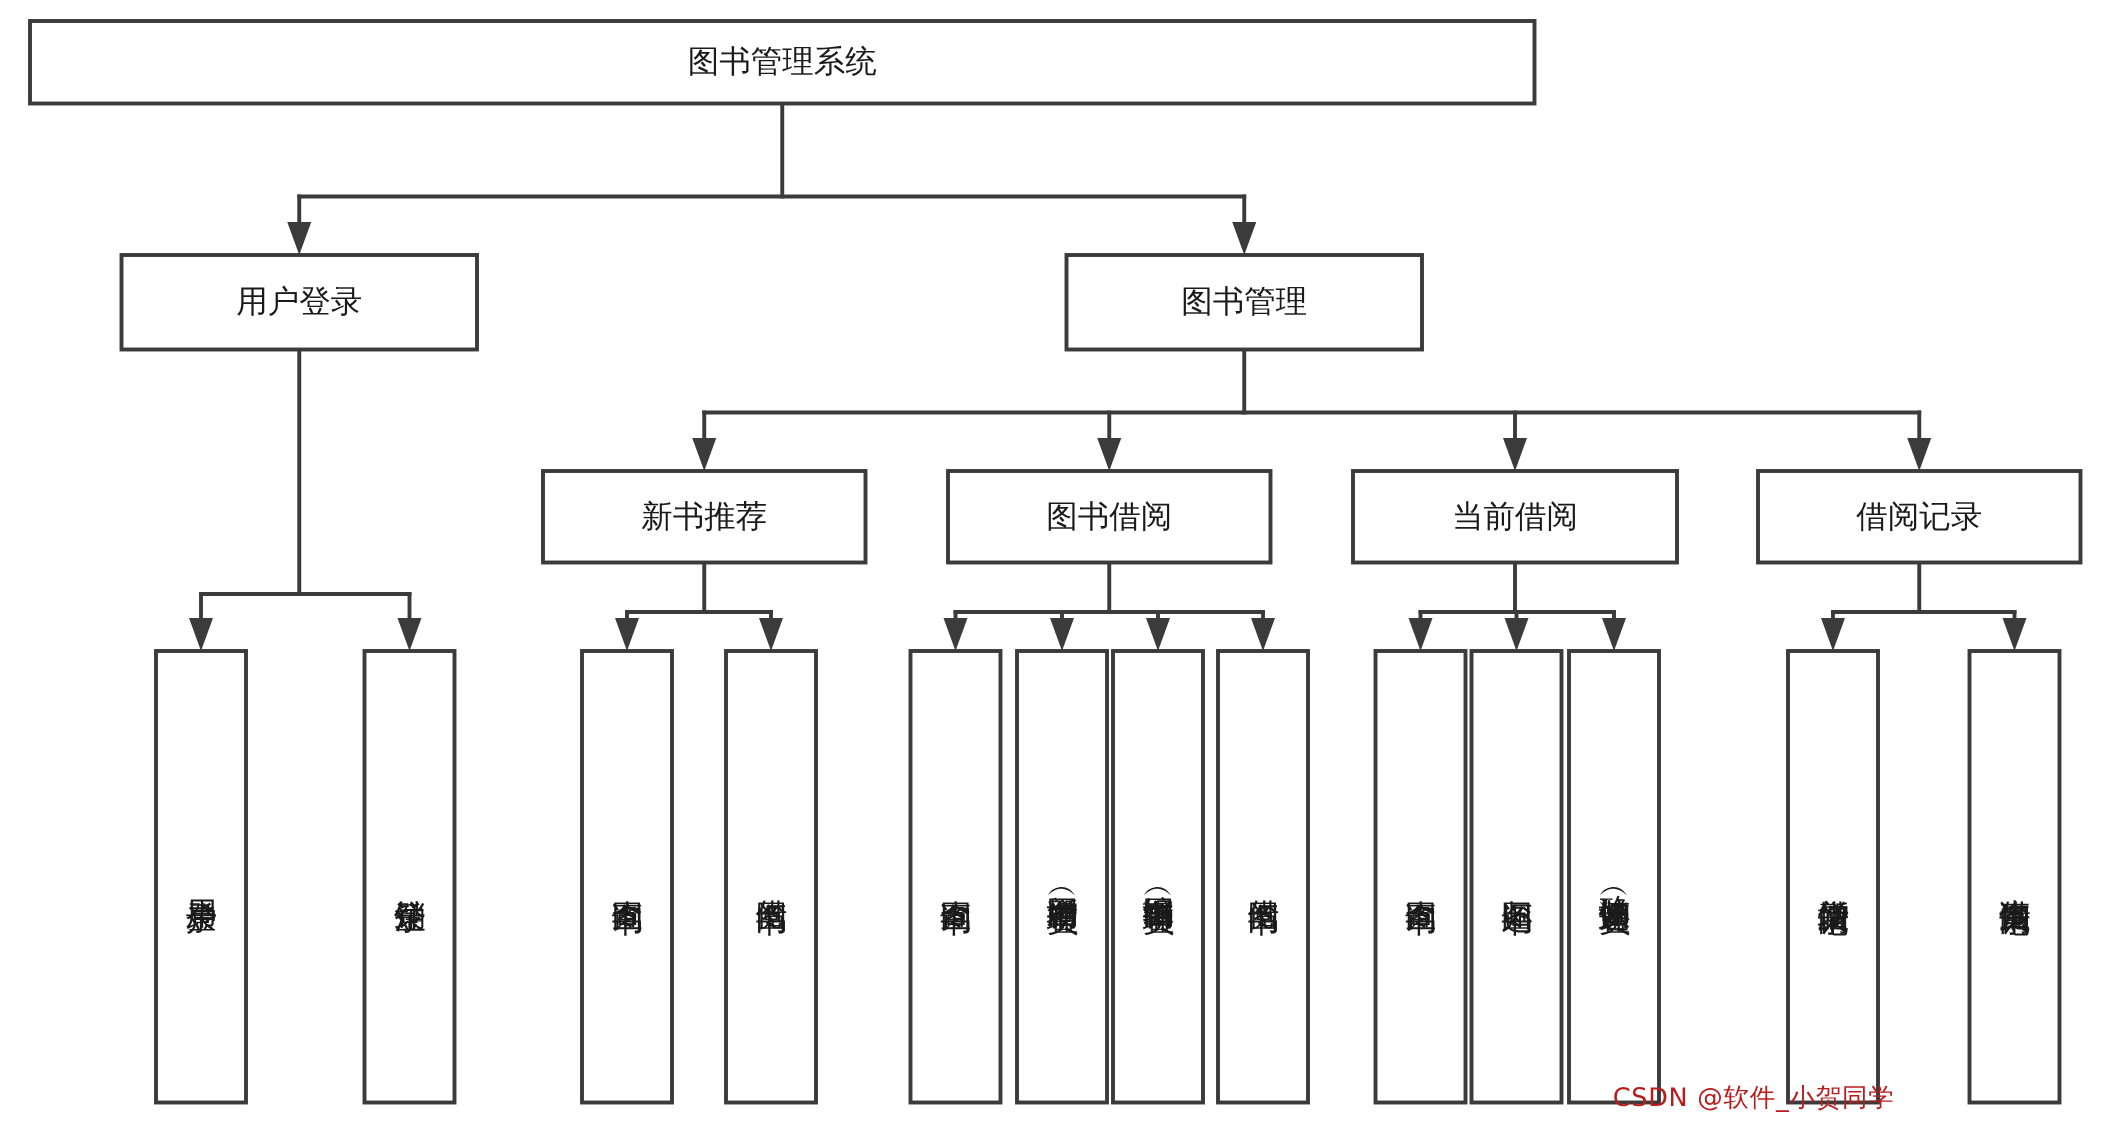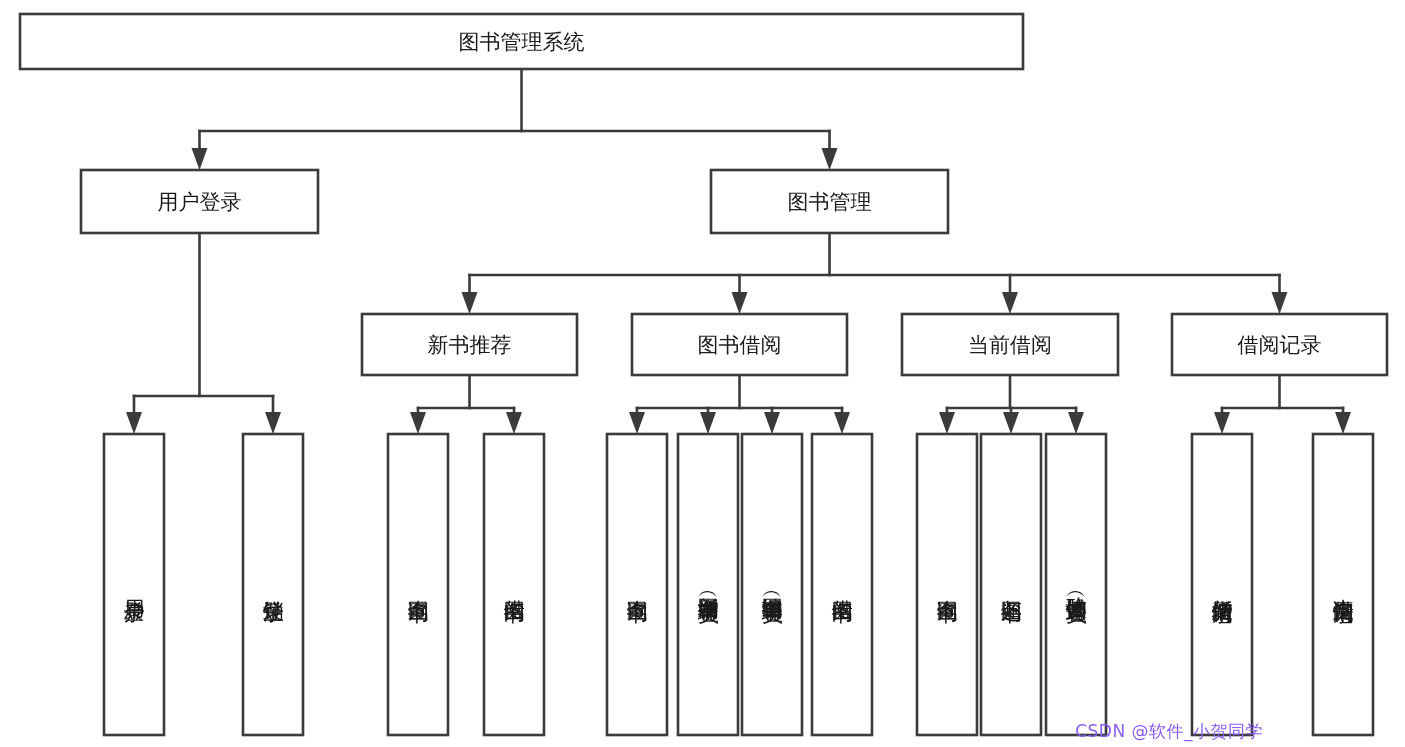--- a/index.html
+++ b/index.html
@@ -65,21 +65,21 @@
     letter-spacing: 1px;
     white-space: nowrap;
     pointer-events: none;
   }
   .watermark {
     position: absolute;
     right: 8px;
     bottom: 4px;
     font-family: "DejaVu Sans", "Liberation Sans", sans-serif;
     font-size: 17px;
-    color: #8b5cf6;
+    color: #b91c1c;
     letter-spacing: 0.5px;
     white-space: nowrap;
   }
 </style>
 </head>
 <body>
 
 <div id="diagram-root">
 
   <svg id="flow-svg" viewBox="0 0 1405 747">

